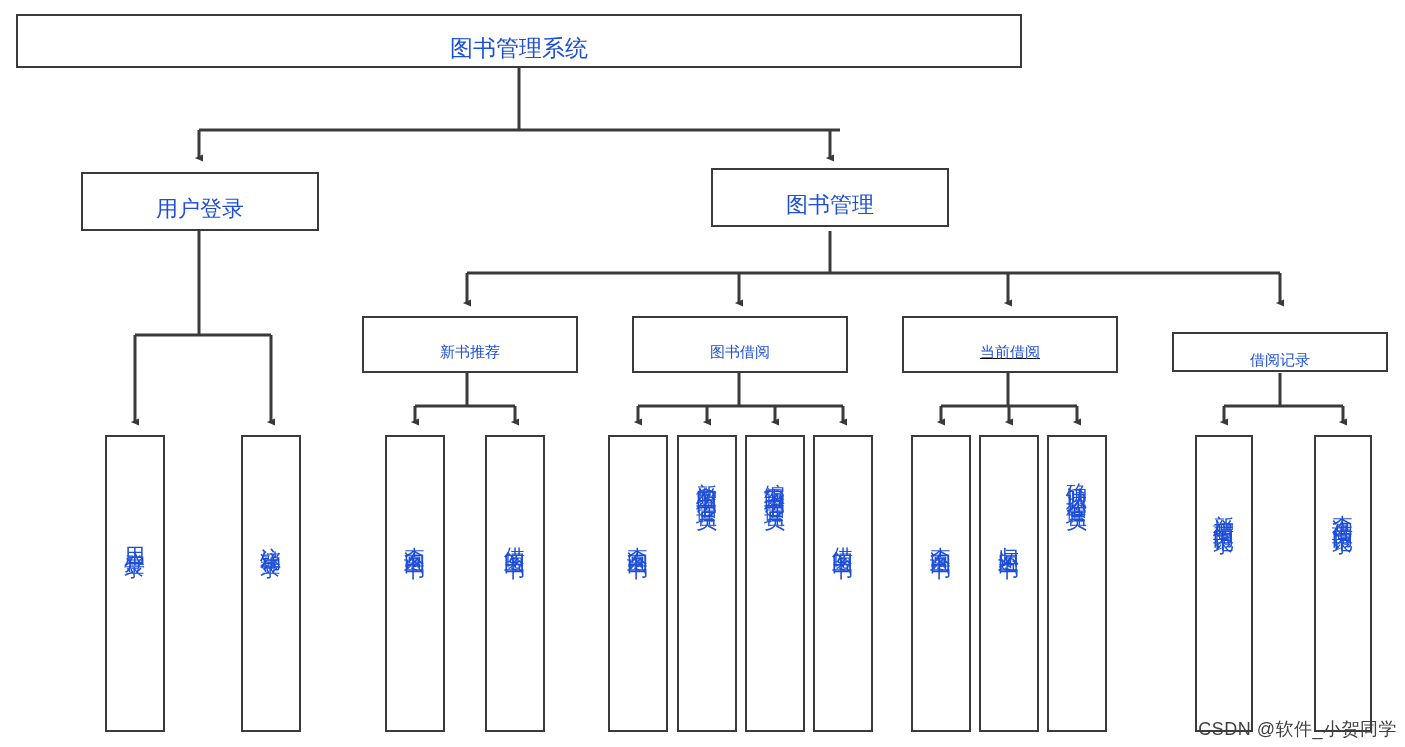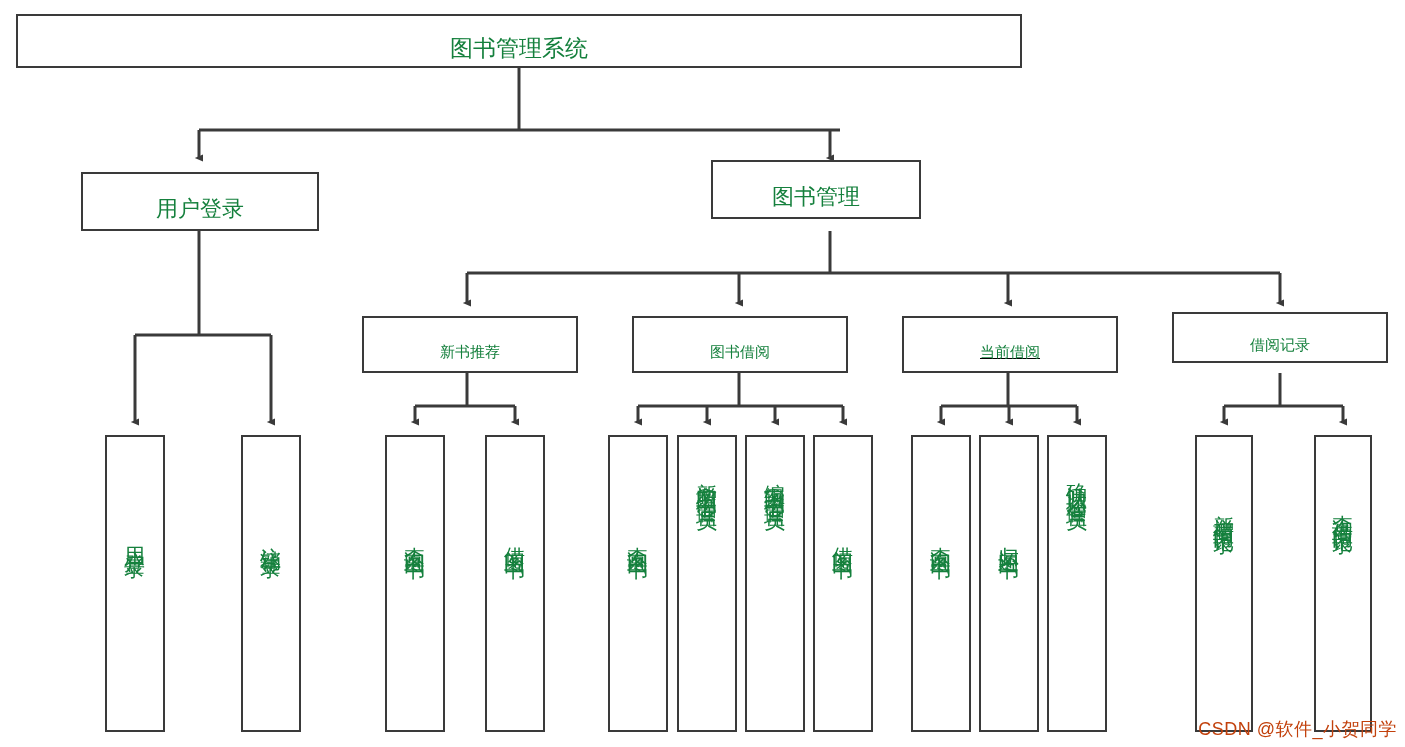--- a/index.html
+++ b/index.html
@@ -28,21 +28,21 @@
     position: absolute;
     box-sizing: border-box;
     border: 2.5px solid #3a3a3a;
     background: #ffffff;
     display: flex;
     align-items: center;
     justify-content: center;
     overflow: hidden;
   }
   .node-label {
-    color: #15803d;
+    color: #1d4ed8;
     text-align: left;
     line-height: 1.18;
     white-space: nowrap;
     margin-top: 15px;
   }
   .node-root .node-label {
     font-size: 23px;
   }
   .node-l2 .node-label {
     font-size: 22px;
@@ -70,21 +70,21 @@
     padding-top: 14px;
   }
   .leaf-pad-top-md {
     padding-top: 46px;
   }
   #watermark {
     position: absolute;
     right: 8px;
     bottom: 6px;
     font-size: 18px;
-    color: #c2410c;
+    color: #404040;
     letter-spacing: 0.5px;
     white-space: nowrap;
   }
 </style>
 </head>
 <body>
 
 <div id="diagram-root">
 
   <svg id="diagram-svg" viewBox="0 0 1405 747" xmlns="http://www.w3.org/2000/svg">
@@ -137,34 +137,34 @@
     </g>
   </svg>
 
   <div class="node-box node-root" style="left:16px; top:14px; width:1006px; height:54px;">
     <span class="node-label">图书管理系统</span>
   </div>
 
   <div class="node-box node-l2" style="left:81px; top:172px; width:238px; height:59px;">
     <span class="node-label">用户登录</span>
   </div>
-  <div class="node-box node-l2" style="left:711px; top:160px; width:210px; height:59px;">
+  <div class="node-box node-l2" style="left:711px; top:168px; width:238px; height:59px;">
     <span class="node-label">图书管理</span>
   </div>
 
   <div class="node-box node-l3" style="left:362px; top:316px; width:216px; height:57px;">
     <span class="node-label">新书推荐</span>
   </div>
   <div class="node-box node-l3" style="left:632px; top:316px; width:216px; height:57px;">
     <span class="node-label">图书借阅</span>
   </div>
   <div class="node-box node-l3" style="left:902px; top:316px; width:216px; height:57px;text-decoration:underline;">
     <span class="node-label">当前借阅</span>
   </div>
-  <div class="node-box node-l3" style="left:1172px; top:312px; width:216px; height:51px;">
+  <div class="node-box node-l3" style="left:1172px; top:332px; width:216px; height:40px;">
     <span class="node-label">借阅记录</span>
   </div>
 
   <div class="node-box node-leaf leaf-pad-top" style="left:105px; top:435px; width:60px; height:297px;">
     <span class="node-label">用户登录</span>
   </div>
   <div class="node-box node-leaf leaf-pad-top" style="left:241px; top:435px; width:60px; height:297px;">
     <span class="node-label">注销登录</span>
   </div>
 

